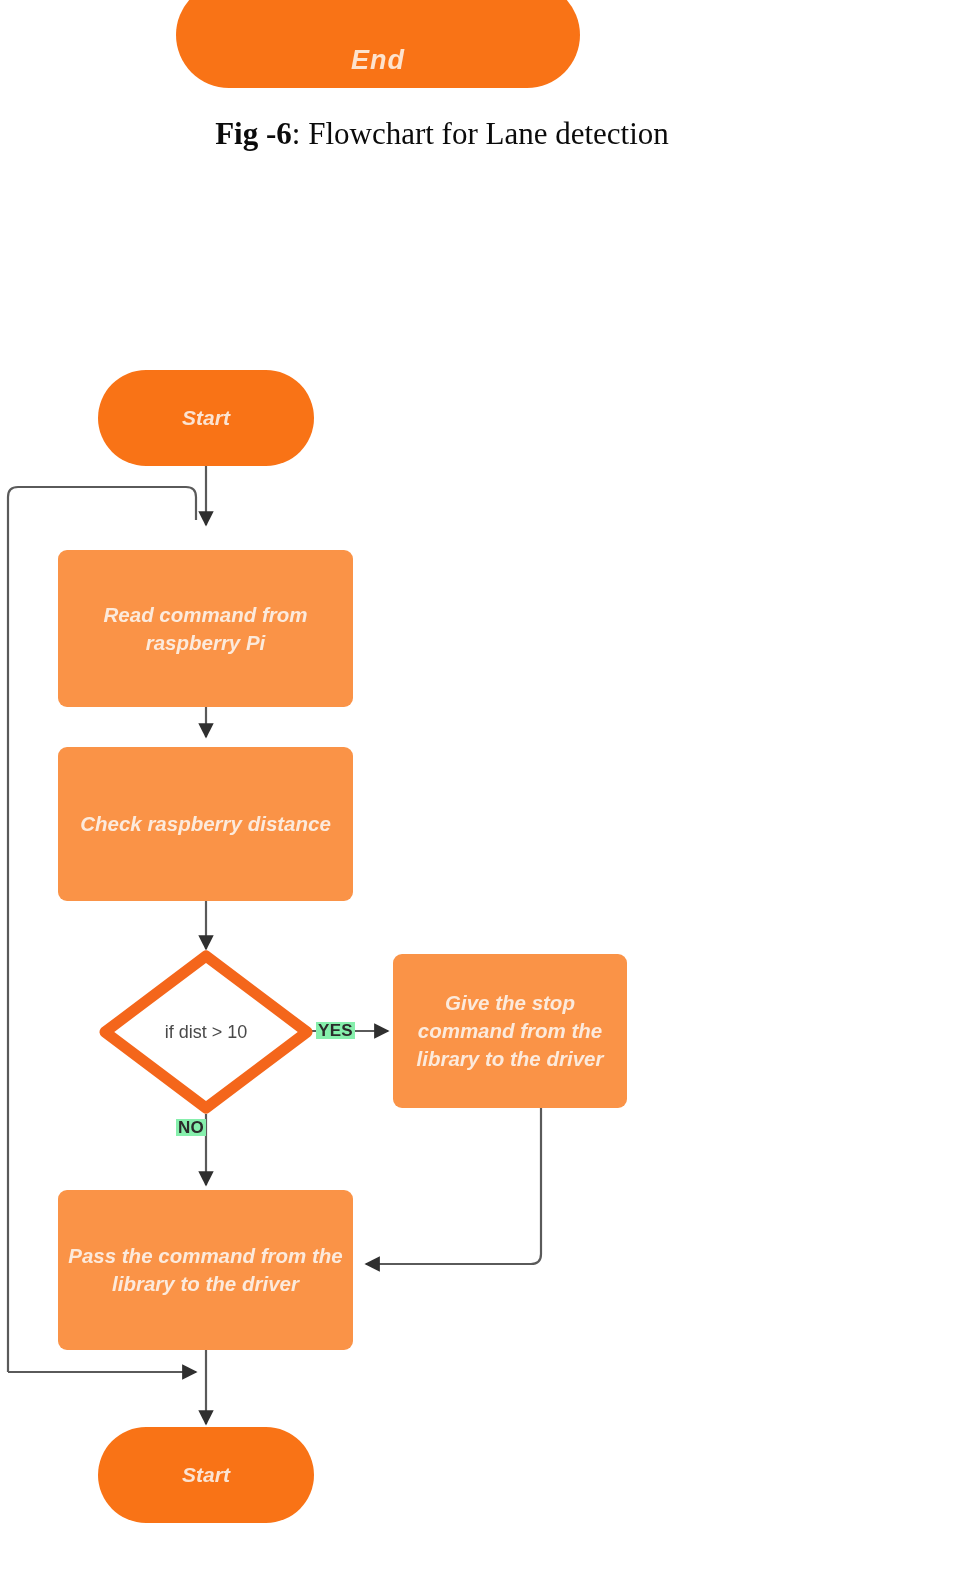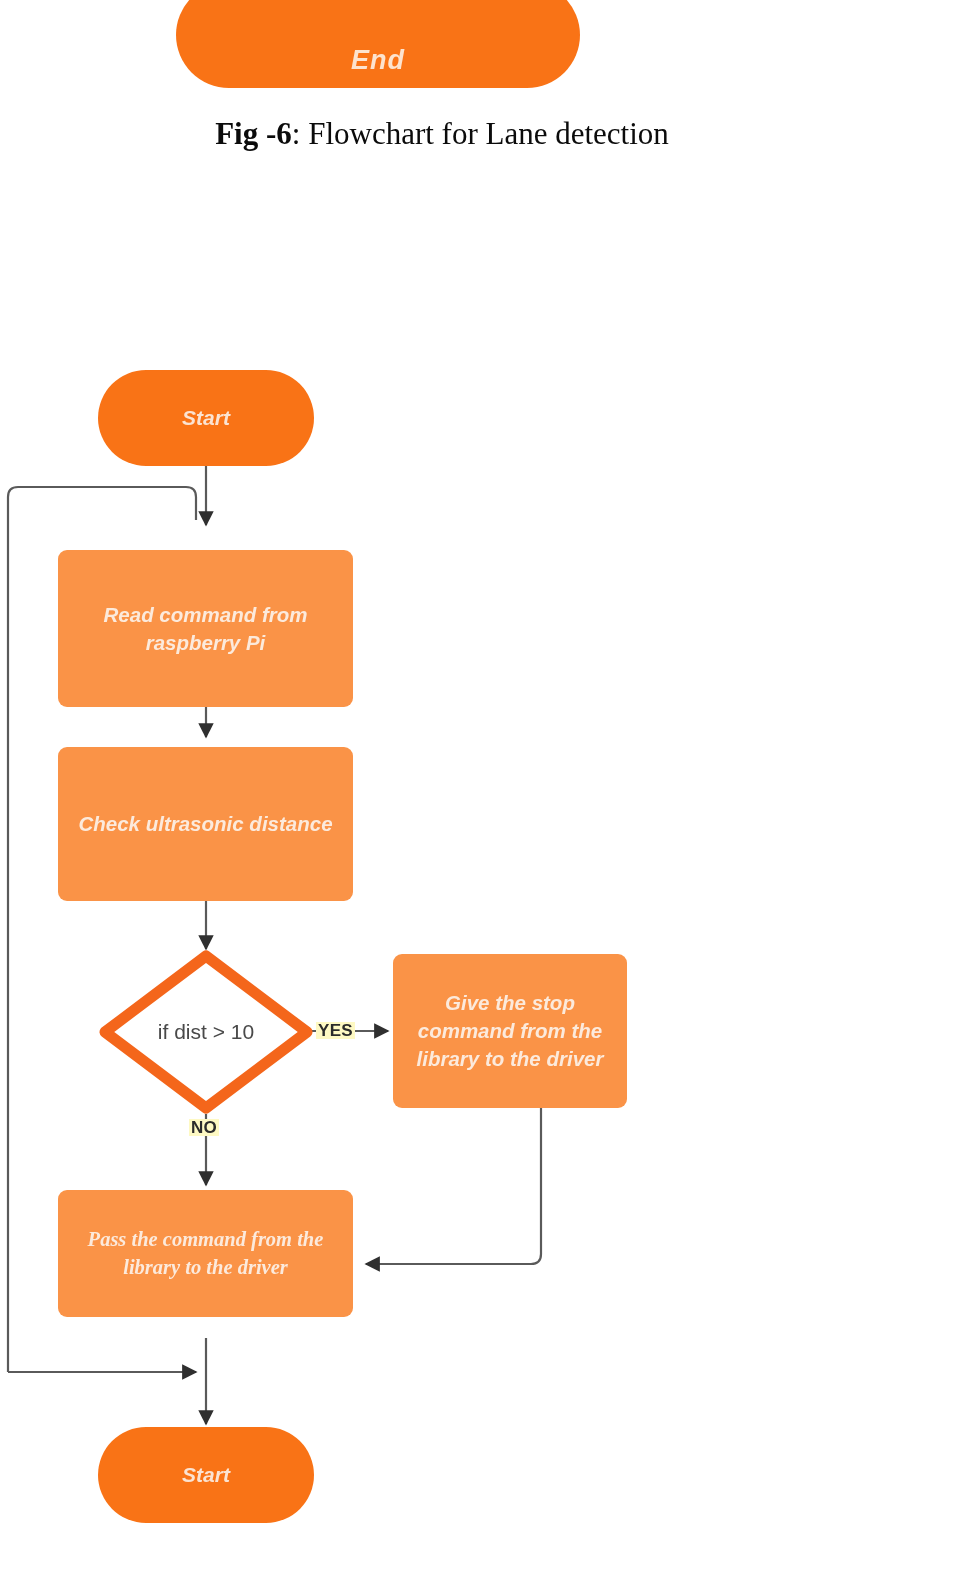--- a/index.html
+++ b/index.html
@@ -116,31 +116,31 @@
     position: absolute;
     left: 0;
     top: 0;
     width: 100%;
     height: 100%;
     display: flex;
     align-items: center;
     justify-content: center;
     color: #494949;
     font-weight: 400;
-    font-size: 21px;
+    font-size: 18px;
     font-family: "Liberation Sans", sans-serif;
   }
 
   .edge-label {
     position: absolute;
     color: #2b2b2b;
     font-weight: 700;
     font-size: 17px;
     letter-spacing: 0.3px;
-    background: #fef9c3;
+    background: #86efac;
     padding: 0 2px;
     line-height: 1;
   }
 </style>
 </head>
 <body>
 
 <div id="top-figure">
   <div class="end-pill">
     <span class="pill-text">End</span>
@@ -184,39 +184,39 @@
 
   <div class="node terminal" style="left:98px; top:370px; width:216px; height:96px;">
     <span class="node-text">Start</span>
   </div>
 
   <div class="node process" style="left:58px; top:550px; width:295px; height:157px;">
     <span class="node-text">Read command from raspberry Pi</span>
   </div>
 
   <div class="node process" style="left:58px; top:747px; width:295px; height:154px;">
-    <span class="node-text">Check ultrasonic distance</span>
+    <span class="node-text">Check raspberry distance</span>
   </div>
 
   <div class="decision-wrap" style="left:98px; top:949px; width:216px; height:166px;">
     <svg width="216" height="166" viewBox="0 0 216 166">
       <polygon points="108,7 209,83 108,159 7,83" fill="#FFFFFF" stroke="#F4661B" stroke-width="11" stroke-linejoin="round"></polygon>
     </svg>
     <span class="node-text">if dist &gt; 10</span>
   </div>
 
   <div class="edge-label" style="left:316px; top:1022px;">YES</div>
 
-  <div class="edge-label" style="left:189px; top:1119px;text-align:center;">NO</div>
+  <div class="edge-label" style="left:176px; top:1119px;text-align:center;">NO</div>
 
   <div class="node process" style="left:393px; top:954px; width:234px; height:154px;">
     <span class="node-text">Give the stop command from the library to the driver</span>
   </div>
 
-  <div class="node process" style="left:58px; top:1190px; width:295px; height:127px;font-family:Liberation Serif, serif;">
+  <div class="node process" style="left:58px; top:1190px; width:295px; height:160px;">
     <span class="node-text">Pass the command from the library to the driver</span>
   </div>
 
   <div class="node terminal" style="left:98px; top:1427px; width:216px; height:96px;">
     <span class="node-text">Start</span>
   </div>
 
 </div>
 
 </body></html>

